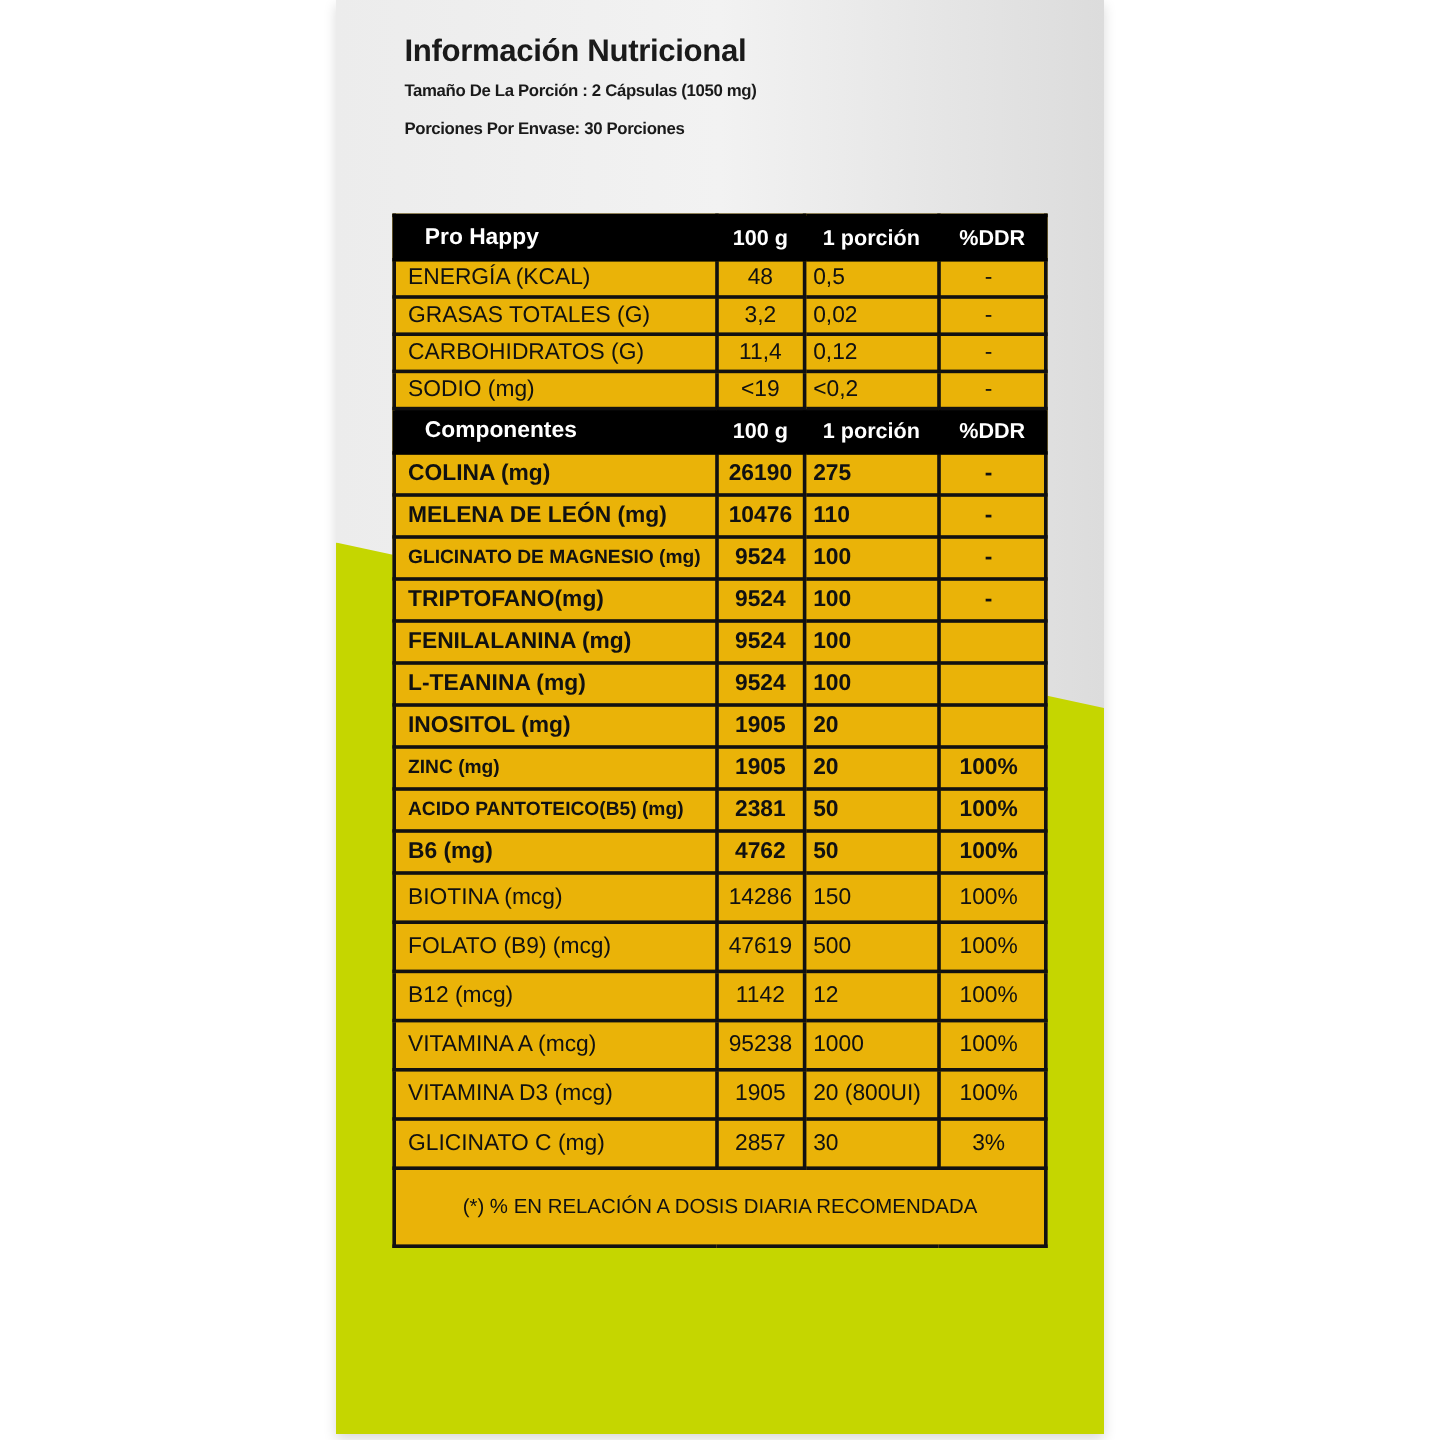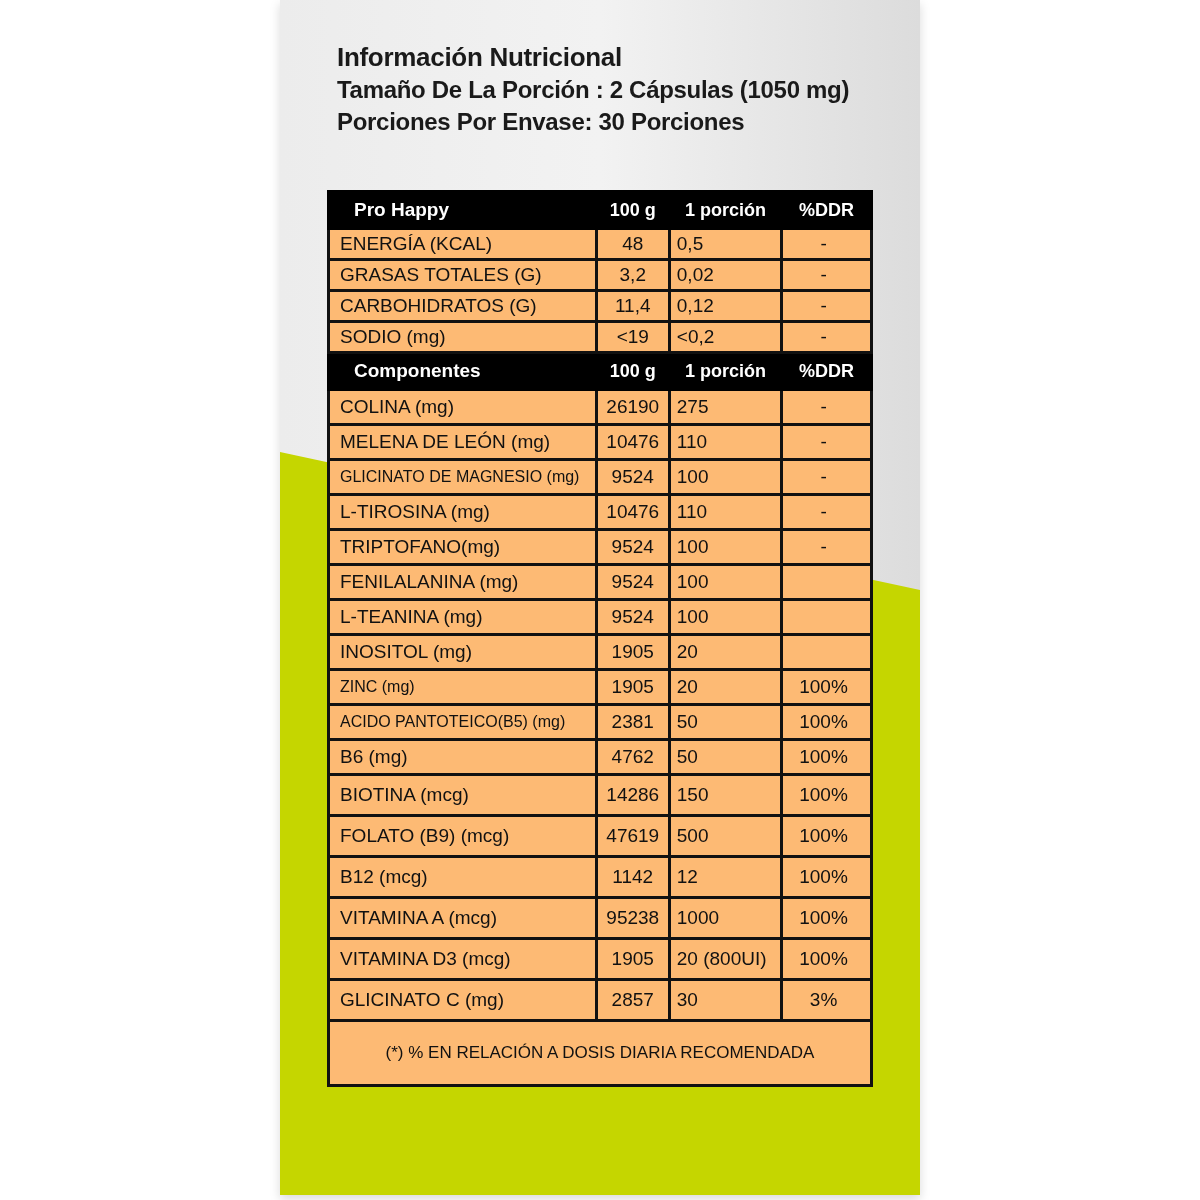--- a/index.html
+++ b/index.html
@@ -1,32 +1,32 @@
 <!DOCTYPE html>
 <html><head>
 <meta charset="utf-8">
 <style>
   html,body{margin:0;padding:0;}
   body{width:1200px;height:1200px;background:#ffffff;position:relative;overflow:hidden;font-family:"Liberation Sans",sans-serif;}
   .box{position:absolute;left:280px;top:0;width:640px;height:1195px;background:linear-gradient(90deg,#ececec 0%,#f2f2f2 50%,#dcdcdc 100%);box-shadow:0 4px 10px rgba(0,0,0,0.15);overflow:hidden;}
   .box .green{position:absolute;left:0;top:0;width:640px;height:1195px;background:#c5d600;clip-path:polygon(0 452px,640px 590px,640px 1195px,0 1195px);}
-  .head{position:absolute;left:337px;top:40px;color:#1a1a1a;font-weight:bold;}
+  .head{position:absolute;left:337px;top:25px;color:#1a1a1a;font-weight:bold;}
   .head .t1{font-size:26px;line-height:34px;letter-spacing:-0.3px;}
-  .head .t2{font-size:24px;line-height:32px;letter-spacing:-0.3px;}
-  table{position:absolute;left:327px;top:190px;width:546px;border-collapse:collapse;background:#fdba74;border:3px solid #111;}
+  .head .t2{font-size:14px;line-height:32px;letter-spacing:-0.3px;}
+  table{position:absolute;left:327px;top:178px;width:546px;border-collapse:collapse;background:#eab308;border:3px solid #111;}
   td,th{border:3px solid #111;padding:0 6px;font-size:19px;color:#111;white-space:nowrap;}
   th{background:#000;color:#fff;font-weight:bold;font-size:18px;height:34px;border-color:#000;}
   th.first{text-align:left;padding-left:24px;font-size:19px;}
   td.name{text-align:left;padding-left:10px;width:252px;}
   td.c1{width:60px;text-align:center;}
   td.c2{width:100px;text-align:left;}
   td.c3{width:76px;text-align:center;padding-right:12px;}
   td.c3.dash{text-align:center;}
   tr.s td{height:28px;margin-top:19px;}
-  tr.r td{height:32px;}
+  tr.r td{height:32px;font-weight:bold;}
   tr.rt td{height:38px;}
   td.small{font-size:16px;}
   td.foot{text-align:center;height:62px;font-size:17px;margin-top:28px;}
 </style>
 </head>
 <body>
 
 <div class="box">
   <div class="green"></div>
 </div>
@@ -86,26 +86,20 @@
   <tr class="r">
     <td class="name">MELENA DE LEÓN (mg)</td>
     <td class="c1">10476</td>
     <td class="c2">110</td>
     <td class="c3 dash">-</td>
   </tr>
   <tr class="r">
     <td class="name small">GLICINATO DE MAGNESIO (mg)</td>
     <td class="c1">9524</td>
     <td class="c2">100</td>
-    <td class="c3 dash">-</td>
-  </tr>
-  <tr class="r">
-    <td class="name">L-TIROSINA (mg)</td>
-    <td class="c1">10476</td>
-    <td class="c2">110</td>
     <td class="c3 dash">-</td>
   </tr>
   <tr class="r">
     <td class="name">TRIPTOFANO(mg)</td>
     <td class="c1">9524</td>
     <td class="c2">100</td>
     <td class="c3 dash">-</td>
   </tr>
   <tr class="r">
     <td class="name">FENILALANINA (mg)</td>

